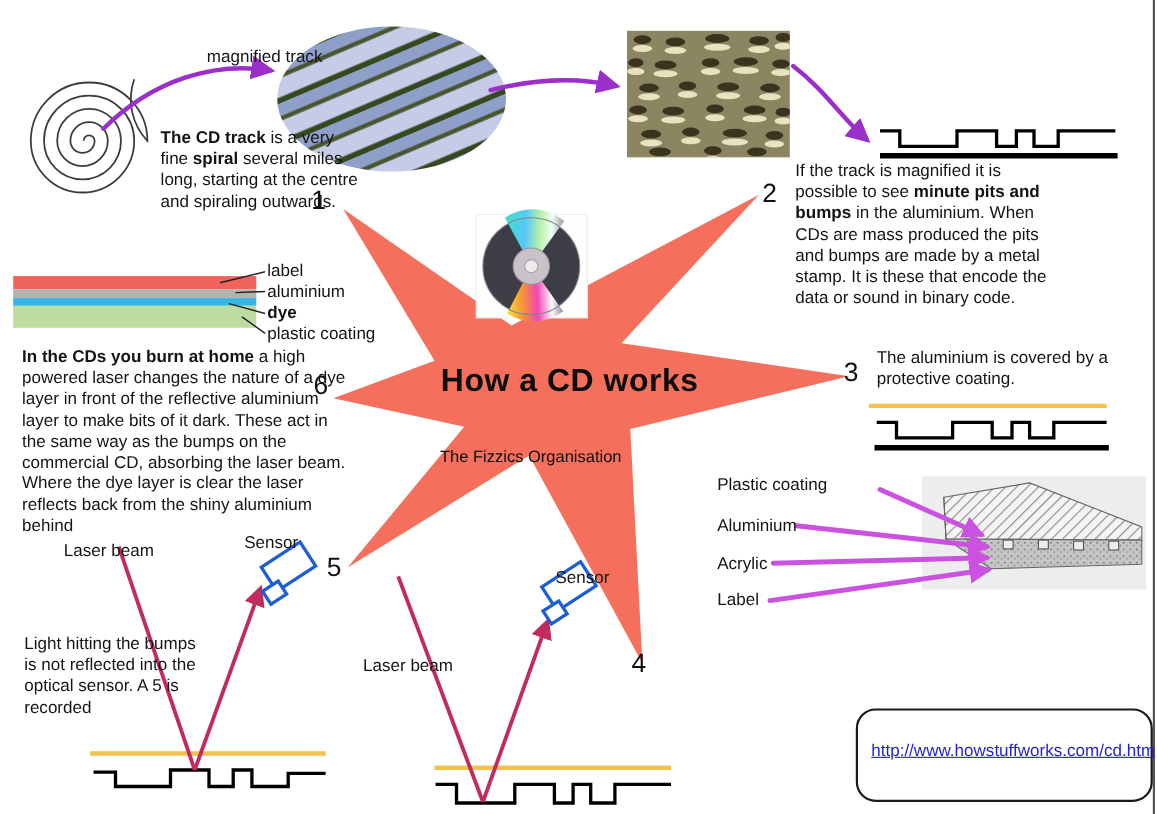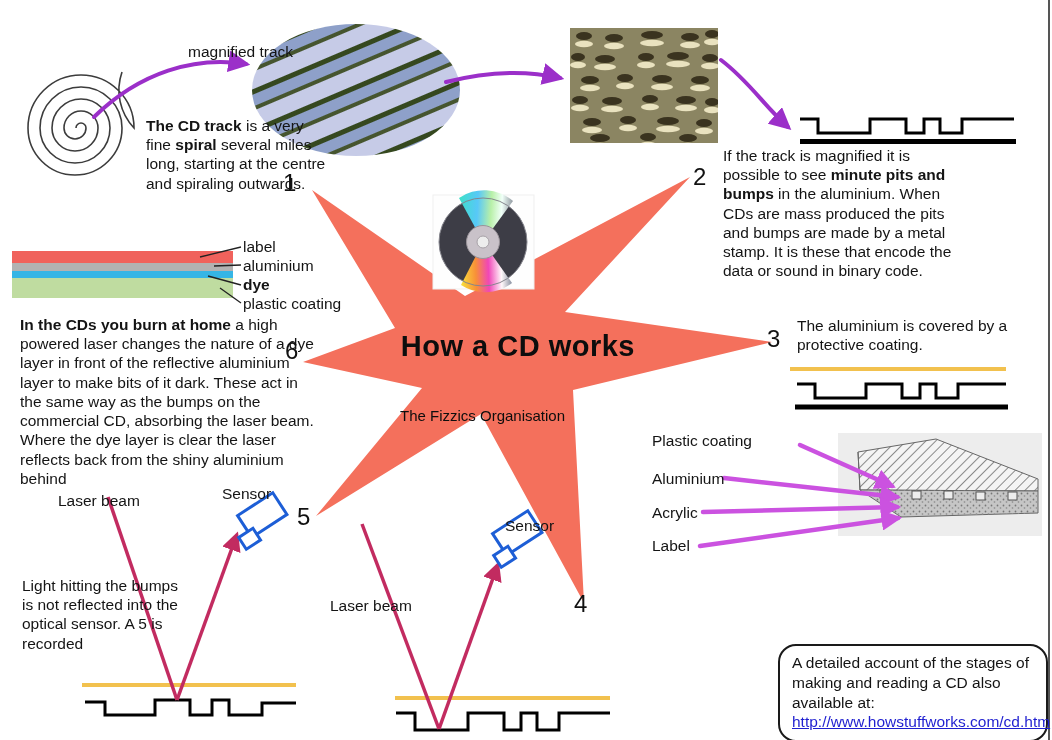--- a/index.html
+++ b/index.html
@@ -250,17 +250,17 @@
 <div class="lbl" style="left:652px;top:470px;">Aluminium</div>
 <div class="lbl" style="left:652px;top:485px;margin-top:19px;">Acrylic</div>
 <div class="lbl" style="left:652px;top:537px;">Label</div>
 
 <div class="lbl" style="left:58px;top:492px;">Laser beam</div>
 <div class="lbl" style="left:222px;top:485px;">Sensor</div>
 <div class="lbl" style="left:330px;top:597px;">Laser beam</div>
 <div class="lbl" style="left:505px;top:517px;">Sensor</div>
 
 <div id="infobox">
-  <span>A detailed account of the stages of making and reading a CD also available at:</span><br>
+  <br>
   <a href="#">http://www.howstuffworks.com/cd.htm</a>
 </div>
 
 </div>
 
 </body></html>

